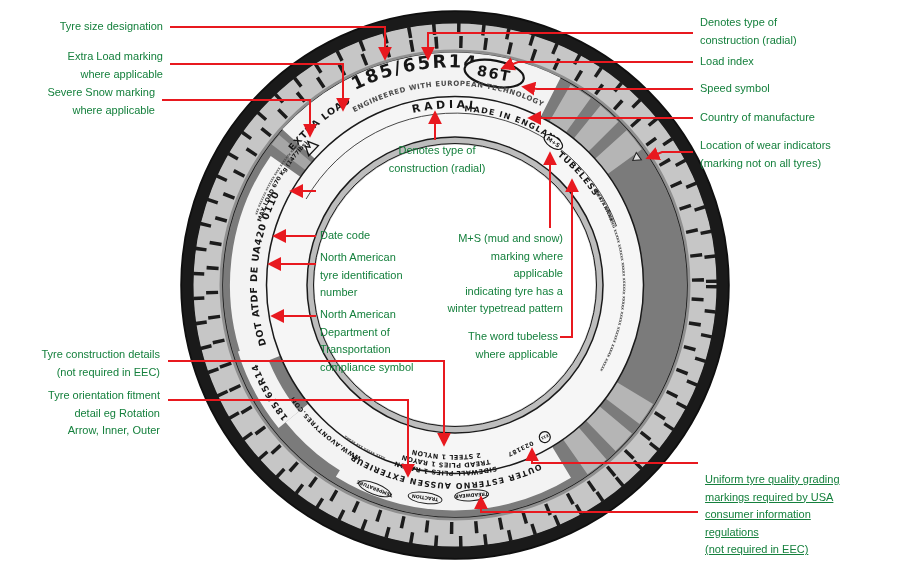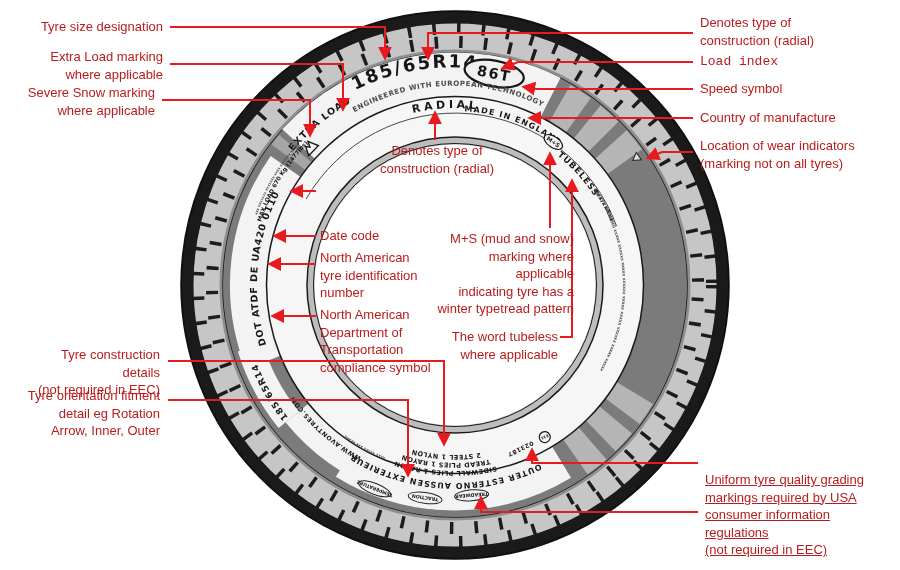--- a/index.html
+++ b/index.html
@@ -1,39 +1,39 @@
 <!DOCTYPE html>
 <html><head>
 <meta charset="utf-8">
 <style>
   html,body{margin:0;padding:0;background:#fff;}
   #stage{position:relative;width:900px;height:570px;background:#fff;overflow:hidden;
          font-family:"Liberation Sans",sans-serif;}
   #tyre-svg{position:absolute;left:0;top:0;}
-  .label{position:absolute;font-size:13px;line-height:17.5px;color:#b91c1c;
+  .label{position:absolute;font-size:11px;line-height:17.5px;color:#15803d;
          white-space:pre-line;}
   .r{text-align:right;}
   .c{text-align:center;}
   
   #lb-tyre-size{right:737px;top:18px;}
   #lb-extra-load{right:737px;top:48px;}
   #lb-severe-snow{right:745px;top:84px;}
   #lb-constr{right:740px;top:346px;margin-left:27px;}
   #lb-orient{right:740px;top:387px;}
   
   #lb-load-pressure{left:320px;top:180px;}
   #lb-date{left:320px;top:227px;text-align:center;}
   #lb-id{left:320px;top:249px;}
   #lb-dot{left:320px;top:306px;}
   #lb-denotes-c{left:337px;top:142px;width:200px;}
-  #lb-ms{right:326px;top:230px;text-align:right;}
+  #lb-ms{right:337px;top:230px;text-align:right;}
   #lb-tubeless{right:342px;top:328px;}
   
   #lb-denotes-r{left:700px;top:14px;}
-  #lb-load-index{left:700px;top:53px;font-family:Liberation Mono, monospace;}
+  #lb-load-index{left:700px;top:53px;}
   #lb-speed{left:700px;top:80px;}
   #lb-country{left:700px;top:109px;}
   #lb-wear{left:700px;top:137px;}
   #lb-ece{left:705px;top:441px;}
   #lb-utqg{left:705px;top:471px;text-decoration:underline;}
   .curved{font-family:"DejaVu Sans",sans-serif;font-weight:bold;fill:#161616;}
   .fine{font-family:"DejaVu Sans",sans-serif;font-weight:bold;fill:#4a4a4a;}
 </style>
 </head>
 <body>

